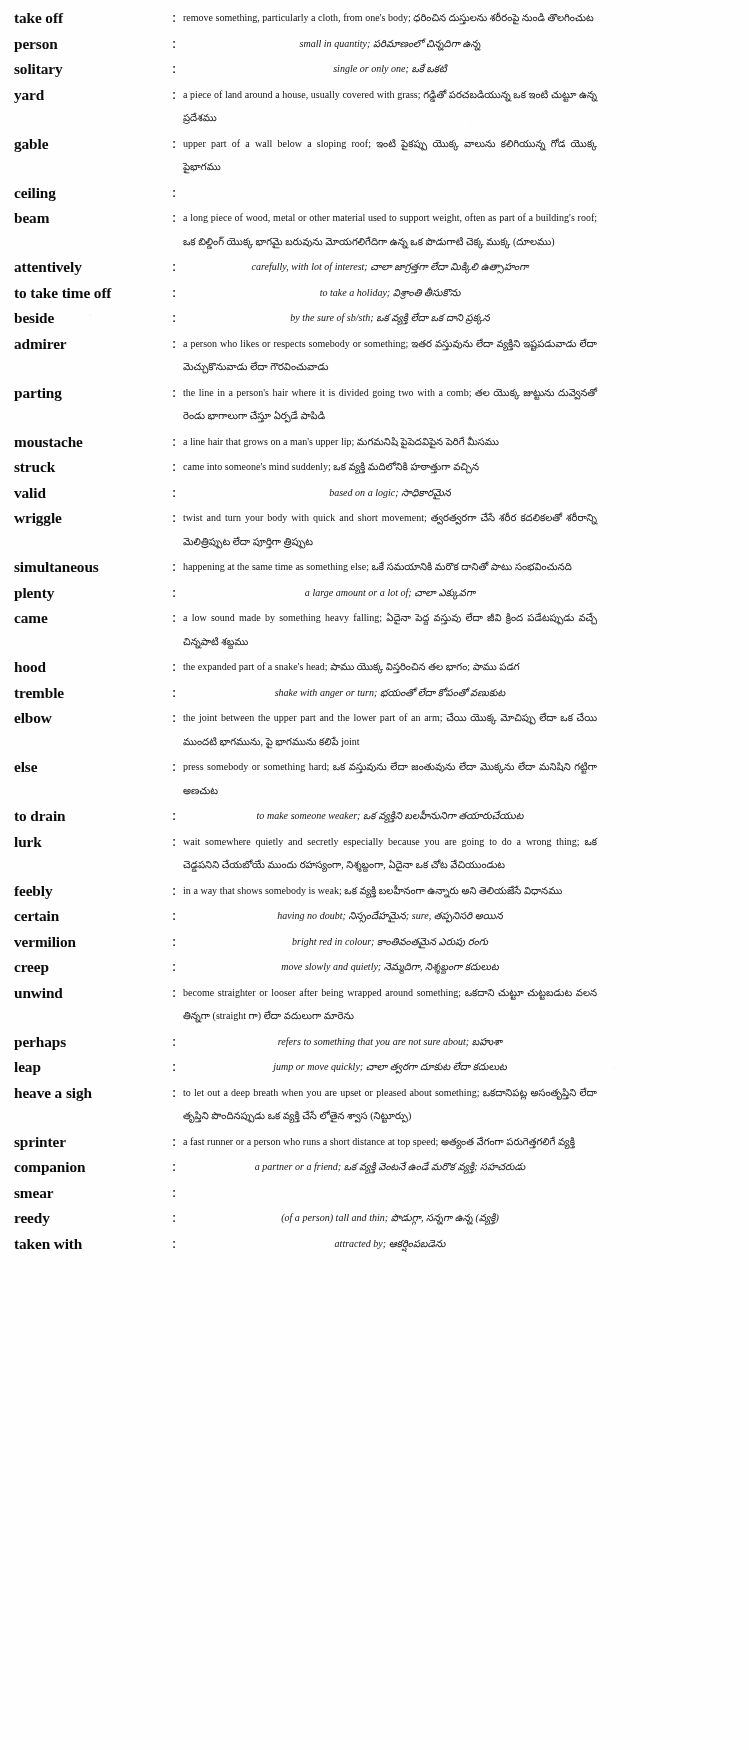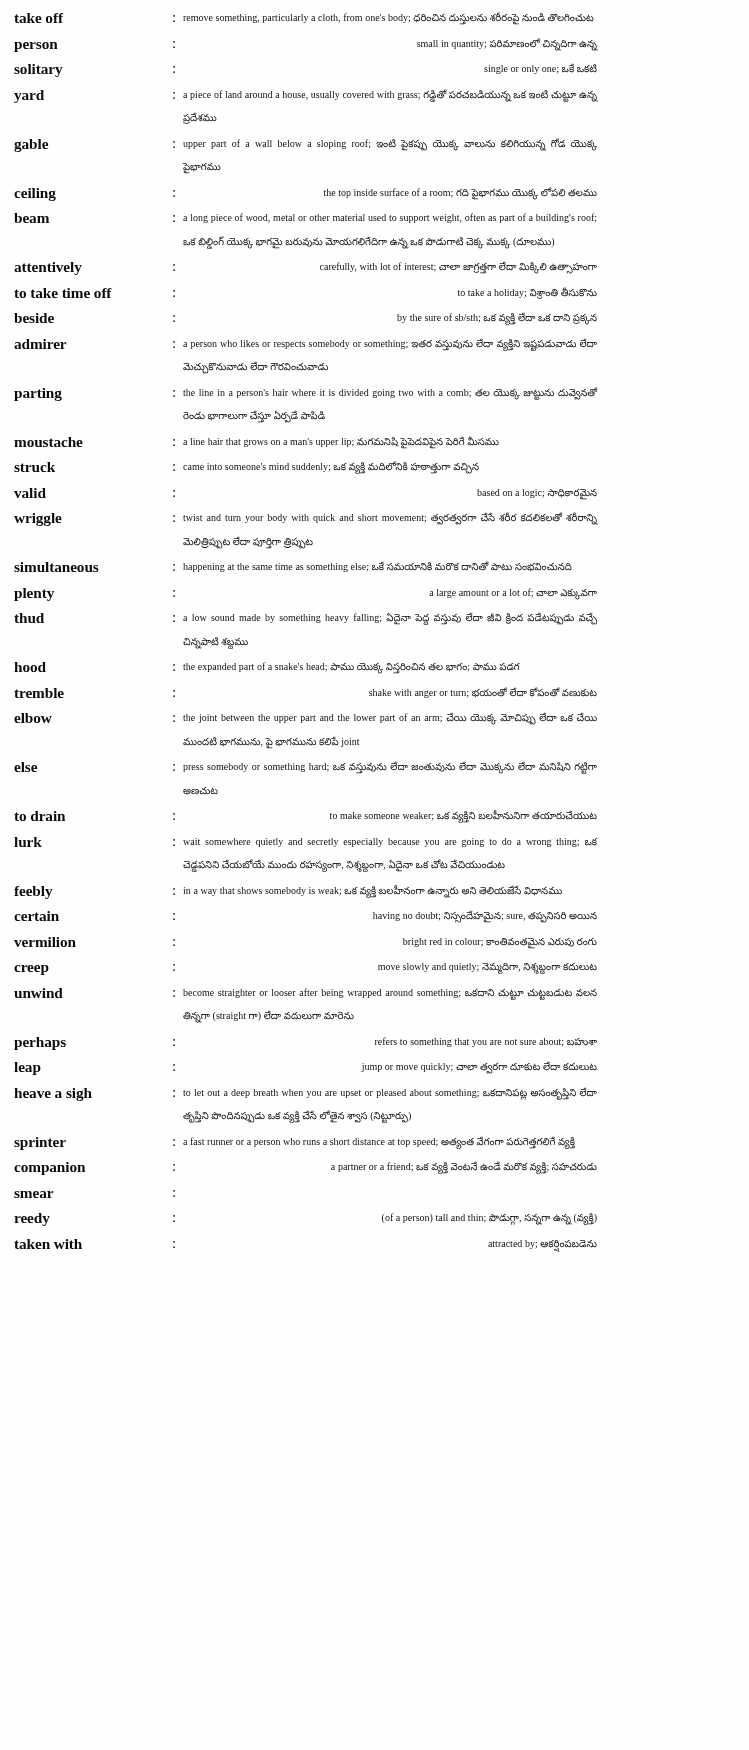--- a/index.html
+++ b/index.html
@@ -64,21 +64,21 @@
   .defn {
     flex: 1 1 auto;
     padding-right: 12px;
     font-size: 10px;
     line-height: 23.5px;
     color: #111111;
     text-align: justify;
     text-justify: inter-word;
     word-spacing: 0.1px;
   }
-  .defn.nojust { text-align: right; }
+  .defn.nojust { text-align: center; font-style: italic; }
 </style>
 </head>
 <body>
 
 <div class="page">
   <div class="glossary" id="glossary">
       <div class="entry">
         <div class="term">take off</div>
         <div class="sep">:</div>
         <div class="defn">remove something, particularly a cloth, from one's body; ధరించిన దుస్తులను శరీరంపై నుండి తొలగించుట</div>
@@ -99,21 +99,20 @@
         <div class="defn">a piece of land around a house, usually covered with grass; గడ్డితో పరచబడియున్న ఒక ఇంటి చుట్టూ ఉన్న ప్రదేశము</div>
       </div>
       <div class="entry">
         <div class="term">gable</div>
         <div class="sep">:</div>
         <div class="defn">upper part of a wall below a sloping roof; ఇంటి పైకప్పు యొక్క వాలును కలిగియున్న గోడ యొక్క పైభాగము</div>
       </div>
       <div class="entry">
         <div class="term">ceiling</div>
         <div class="sep">:</div>
-        <div class="defn nojust">the top inside surface of a room; గది పైభాగము యొక్క లోపలి తలము</div>
       </div>
       <div class="entry">
         <div class="term">beam</div>
         <div class="sep">:</div>
         <div class="defn">a long piece of wood, metal or other material used to support weight, often as part of a building's roof; ఒక బిల్డింగ్ యొక్క భాగమై బరువును మోయగలిగేదిగా ఉన్న ఒక పొడుగాటి చెక్క ముక్క (దూలము)</div>
       </div>
       <div class="entry">
         <div class="term">attentively</div>
         <div class="sep">:</div>
         <div class="defn nojust">carefully, with lot of interest; చాలా జాగ్రత్తగా లేదా మిక్కిలి ఉత్సాహంగా</div>
@@ -162,21 +161,21 @@
         <div class="term">simultaneous</div>
         <div class="sep">:</div>
         <div class="defn">happening at the same time as something else; ఒకే సమయానికి మరొక దానితో పాటు సంభవించునది</div>
       </div>
       <div class="entry">
         <div class="term">plenty</div>
         <div class="sep">:</div>
         <div class="defn nojust">a large amount or a lot of; చాలా ఎక్కువగా</div>
       </div>
       <div class="entry">
-        <div class="term">thud</div>
+        <div class="term">came</div>
         <div class="sep">:</div>
         <div class="defn">a low sound made by something heavy falling; ఏదైనా పెద్ద వస్తువు లేదా జీవి క్రింద పడేటప్పుడు వచ్చే చిన్నపాటి శబ్దము</div>
       </div>
       <div class="entry">
         <div class="term">hood</div>
         <div class="sep">:</div>
         <div class="defn">the expanded part of a snake's head; పాము యొక్క విస్తరించిన తల భాగం; పాము పడగ</div>
       </div>
       <div class="entry">
         <div class="term">tremble</div>

